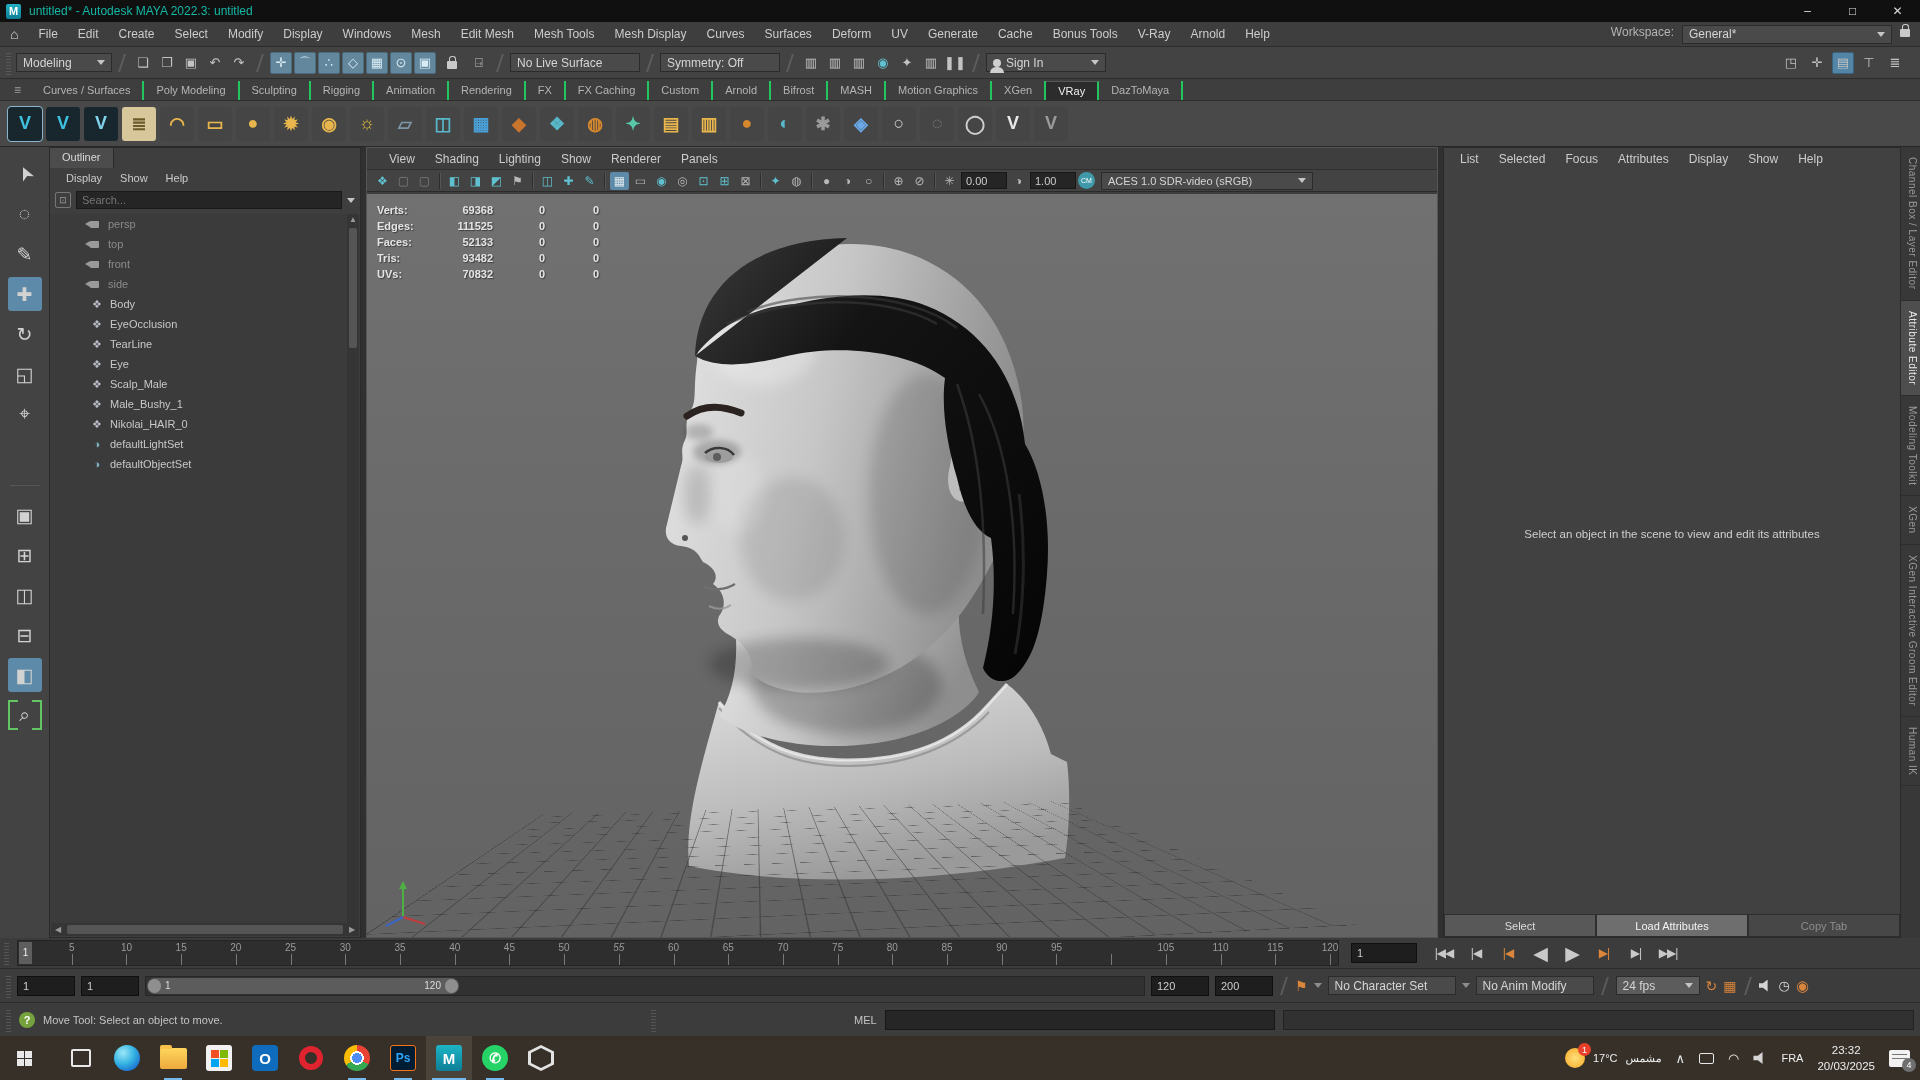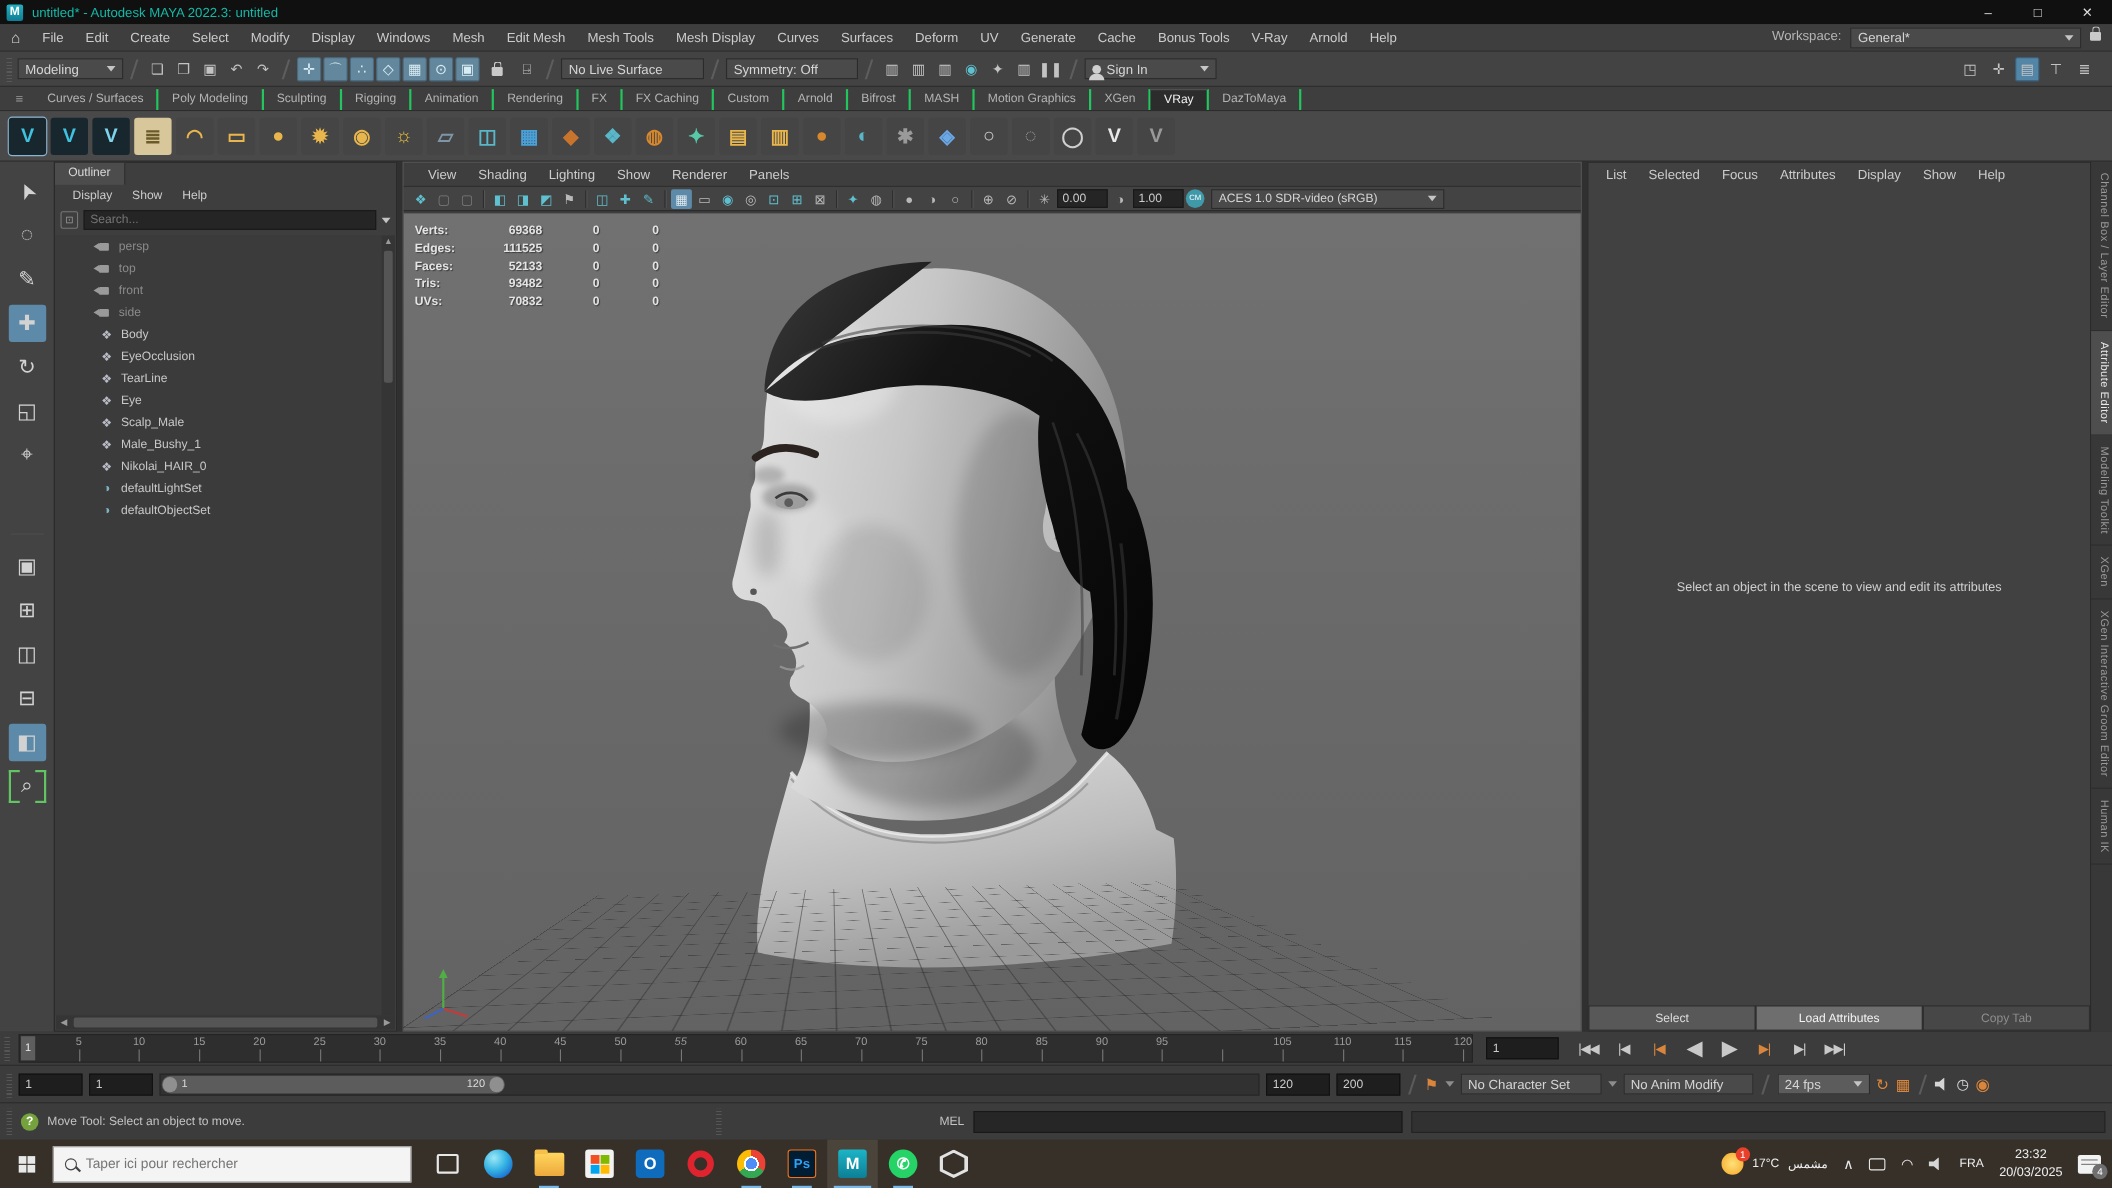--- a/index.html
+++ b/index.html
@@ -833,24 +833,20 @@
 
 <div id="taskbar">
   <div id="startbtn">
     <span class="winlogo">
         <i></i>
         <i></i>
         <i></i>
         <i></i>
       </span>
   </div>
-  <div id="tb-search">
-    <span class="mag"></span>
-    <input placeholder="Taper ici pour rechercher" style="">
-  </div>
   <div id="tb-apps">
       <div class="app">
         <span class="k k-taskview"></span>
       </div>
       <div class="app">
         <span class="k k-edge"></span>
       </div>
       <div class="app open">
         <span class="k k-explorer"></span>
       </div>

